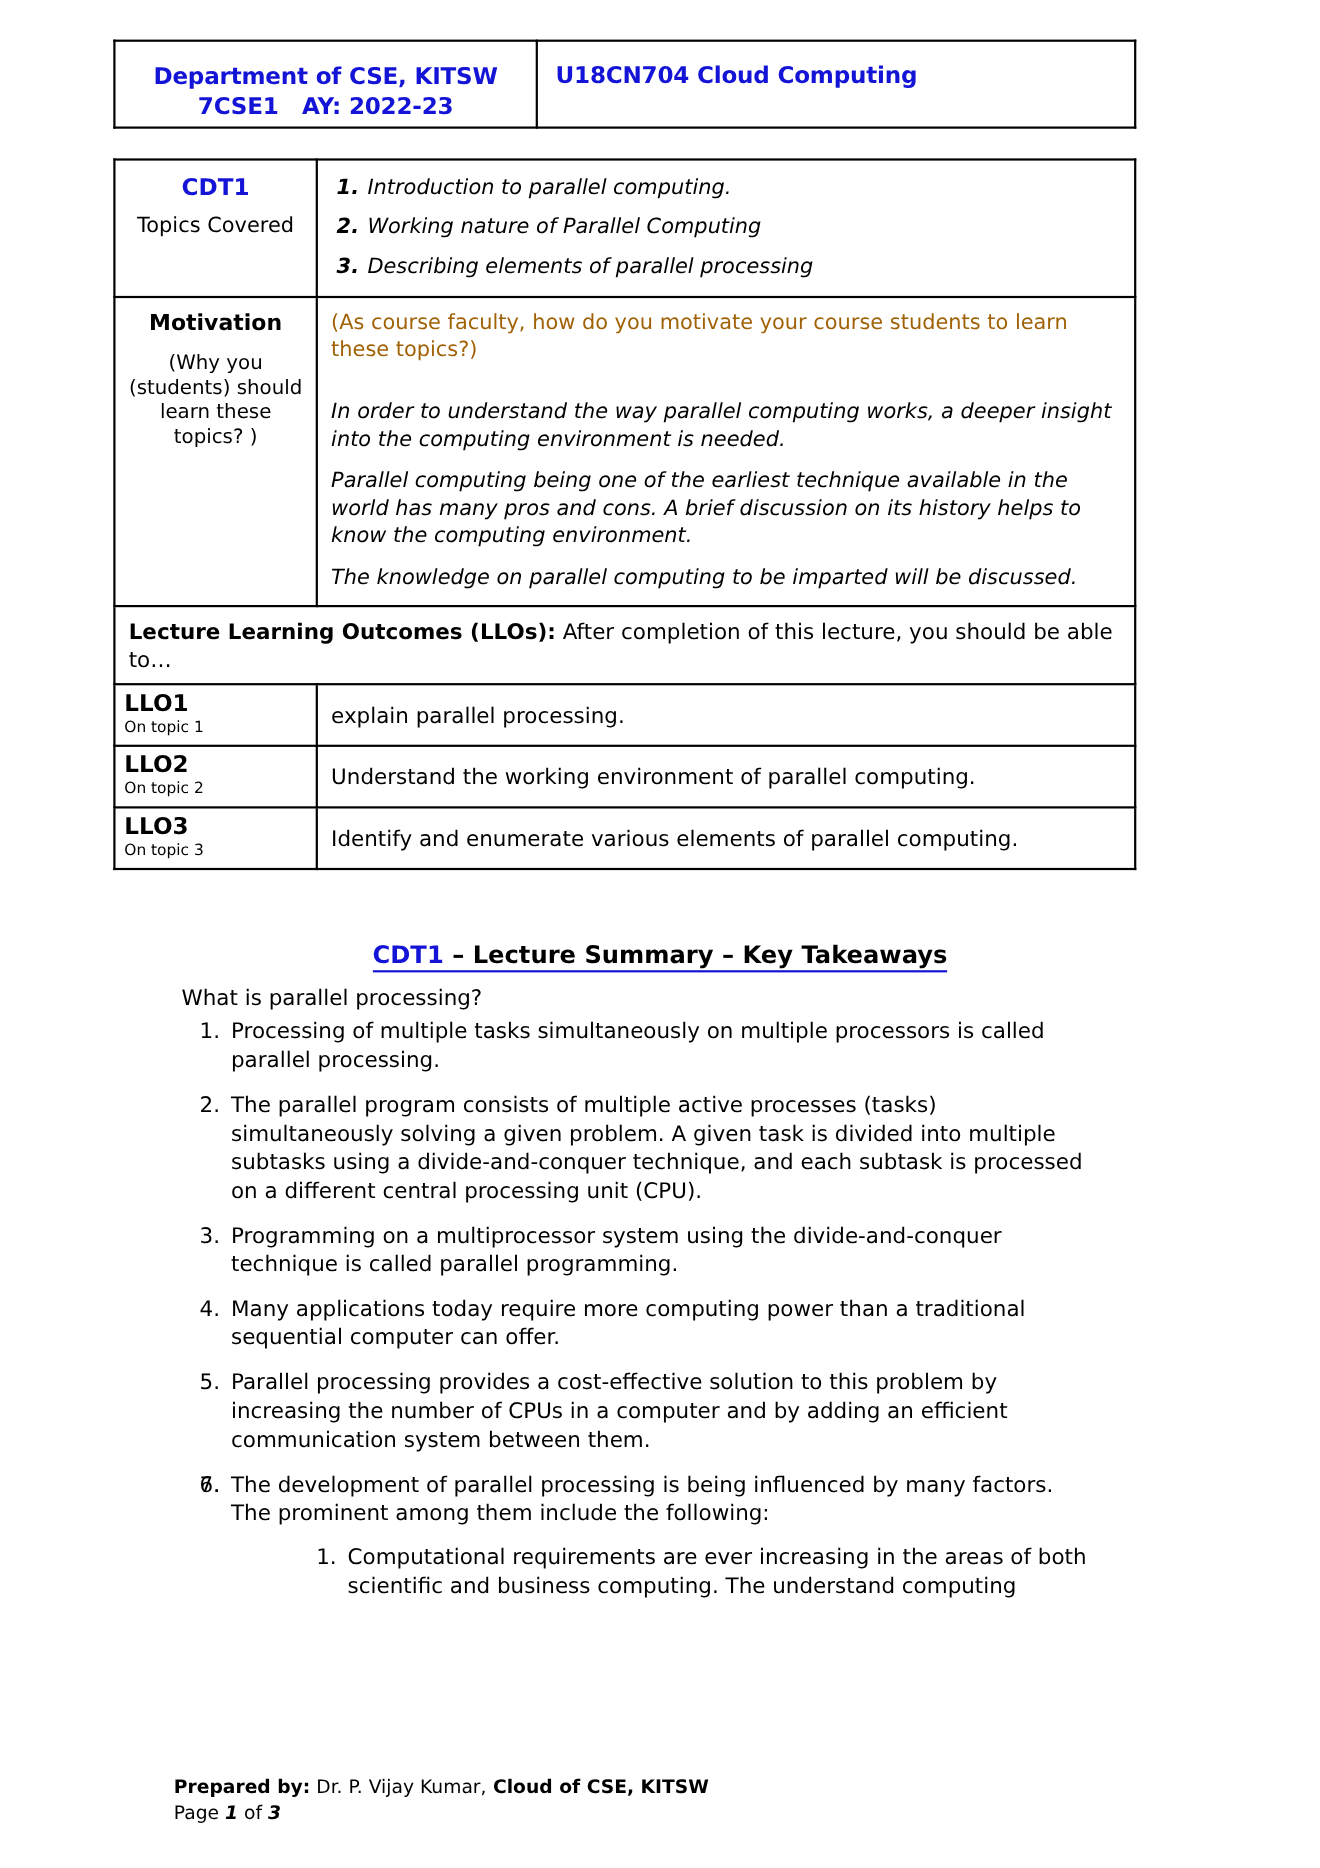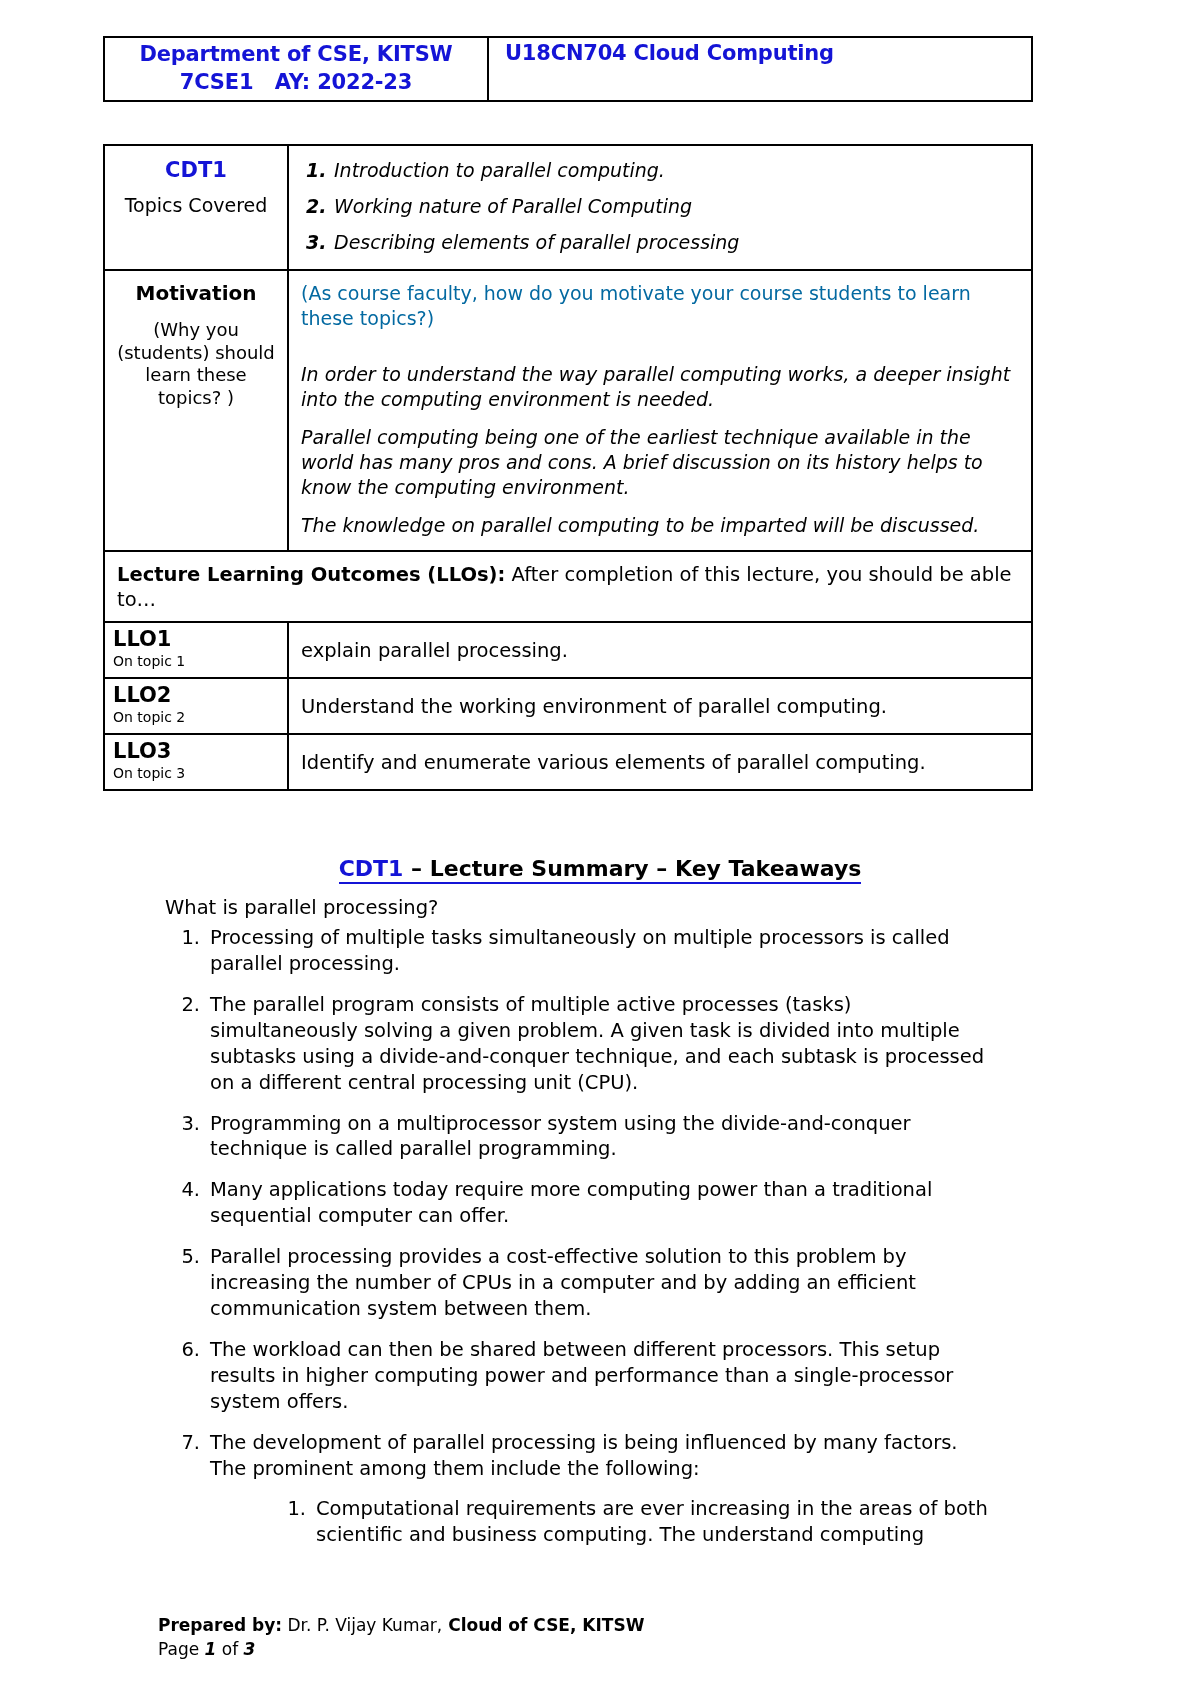--- a/index.html
+++ b/index.html
@@ -26,21 +26,21 @@
   
   .header-table {
     position: absolute;
     left: 103px;
     top: 36px;
     width: 930px;
     border-collapse: collapse;
   }
   .header-table td {
     border: 2px solid #000;
-    padding: 3px 6px 4px 6px;
+    padding: 18px 6px 4px 6px;
     vertical-align: top;
   }
   .hdr-left {
     width: 370px;
     text-align: center;
     font-weight: bold;
     font-size: 21px;
     color: #1414d6;
     line-height: 1.32;
     letter-spacing: -0.2px;
@@ -133,21 +133,21 @@
   }
   .motiv-label-cell .m2 {
     font-size: 18px;
     display: block;
     line-height: 1.25;
   }
   .motiv-body {
     padding: 10px 12px 10px 12px;
   }
   .motiv-prompt {
-    color: #0369a1;
+    color: #a16207;
     font-size: 19px;
     line-height: 1.28;
     margin: 0 0 32px 0;
   }
   .motiv-para {
     font-style: italic;
     font-size: 19px;
     line-height: 1.3;
     margin: 0 0 14px 0;
   }
@@ -380,21 +380,20 @@
     <li>
       <span class="num">4.</span>
       <span>Many applications today require more computing power than a traditional sequential computer can offer.</span>
     </li>
     <li>
       <span class="num">5.</span>
       <span>Parallel processing provides a cost-effective solution to this problem by increasing the number of CPUs in a computer and by adding an efficient communication system between them.</span>
     </li>
     <li>
       <span class="num">6.</span>
-      <span>The workload can then be shared between different processors. This setup results in higher computing power and performance than a single-processor system offers.</span>
     </li>
     <li>
       <span class="num">7.</span>
       <span>The development of parallel processing is being influenced by many factors. The prominent among them include the following:</span>
       <ol class="ol-sub">
         <li>
           <span class="num">1.</span>
           <span>Computational requirements are ever increasing in the areas of both scientific and business computing. The understand computing</span>
         </li>
       </ol>

